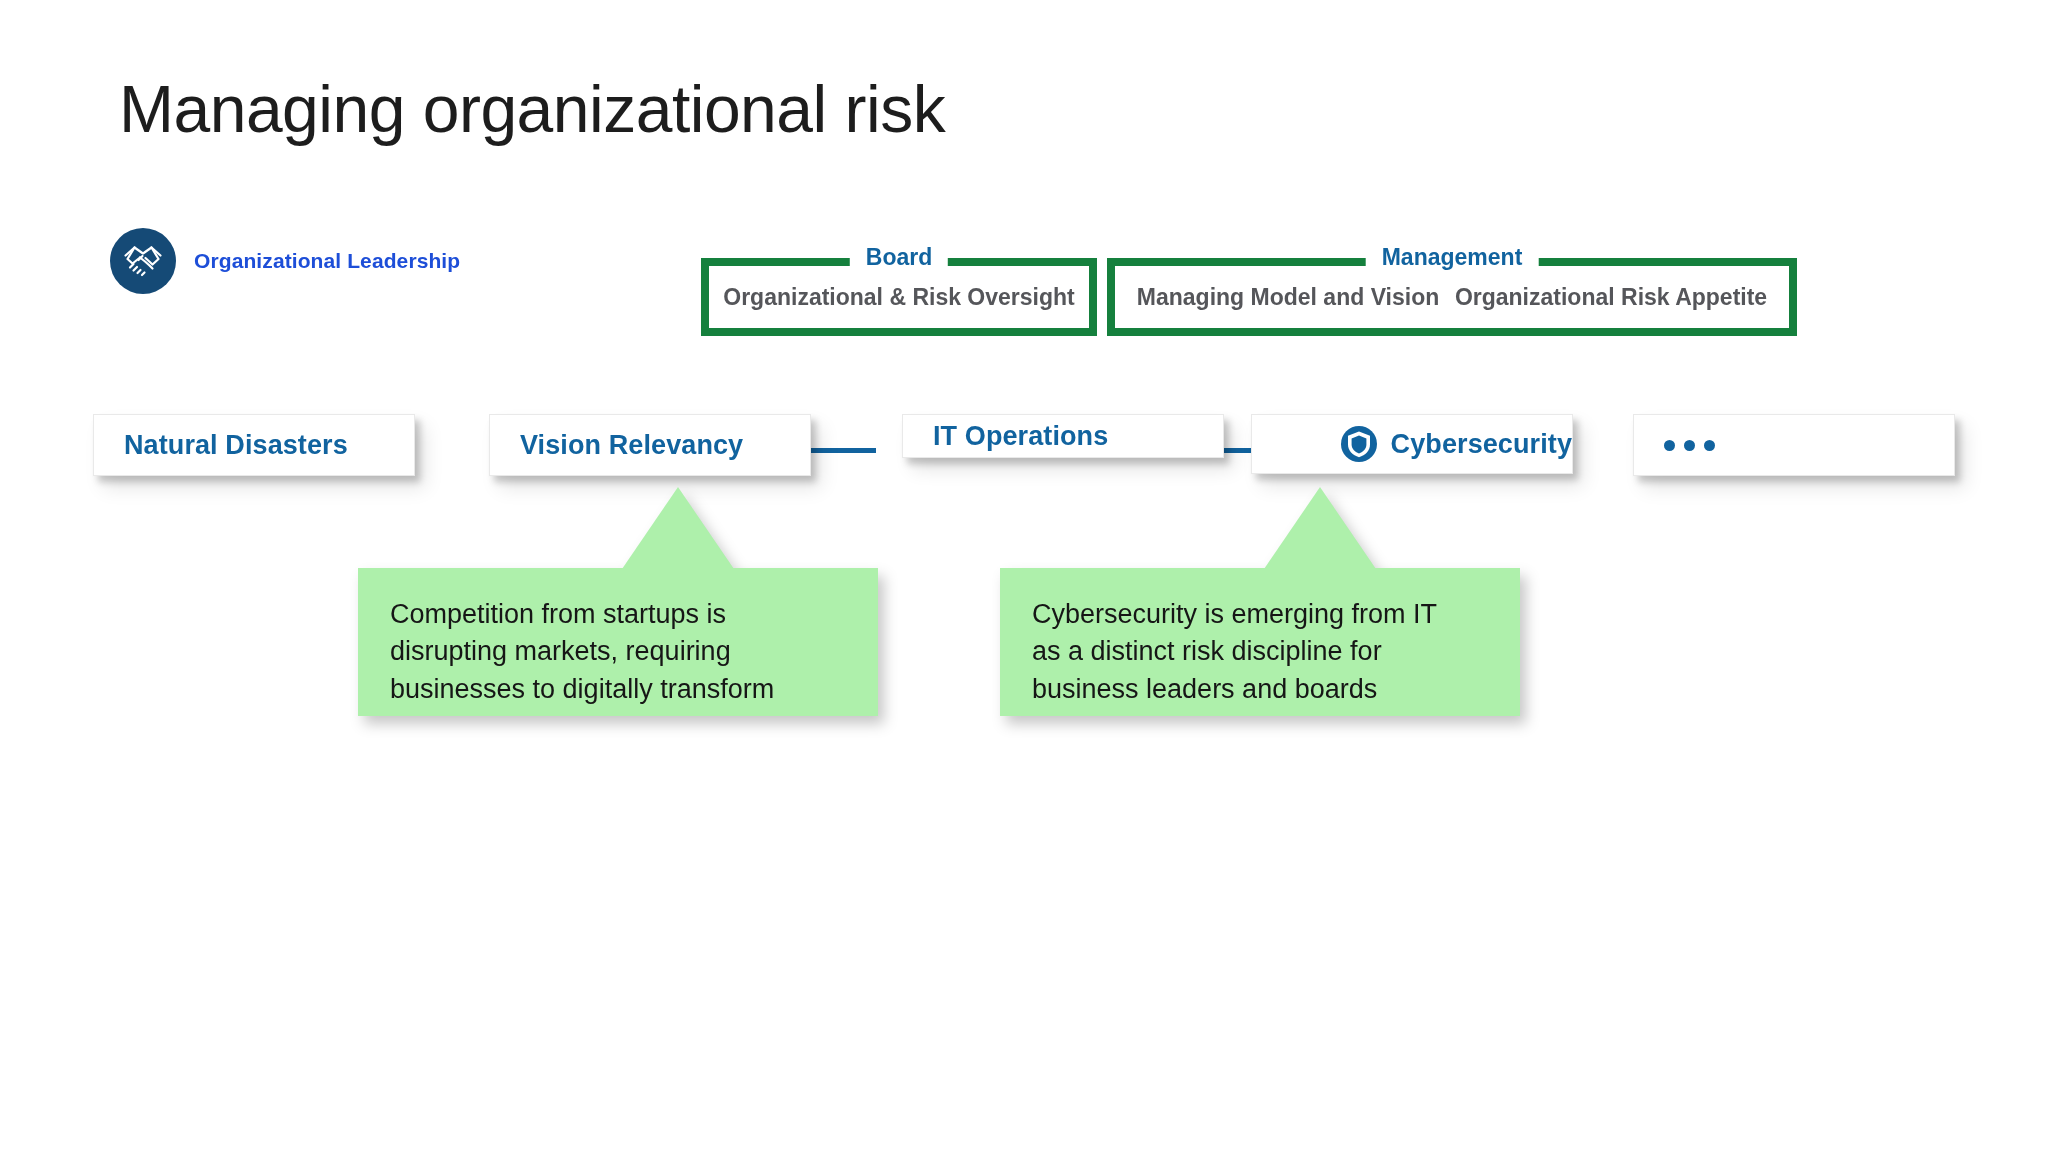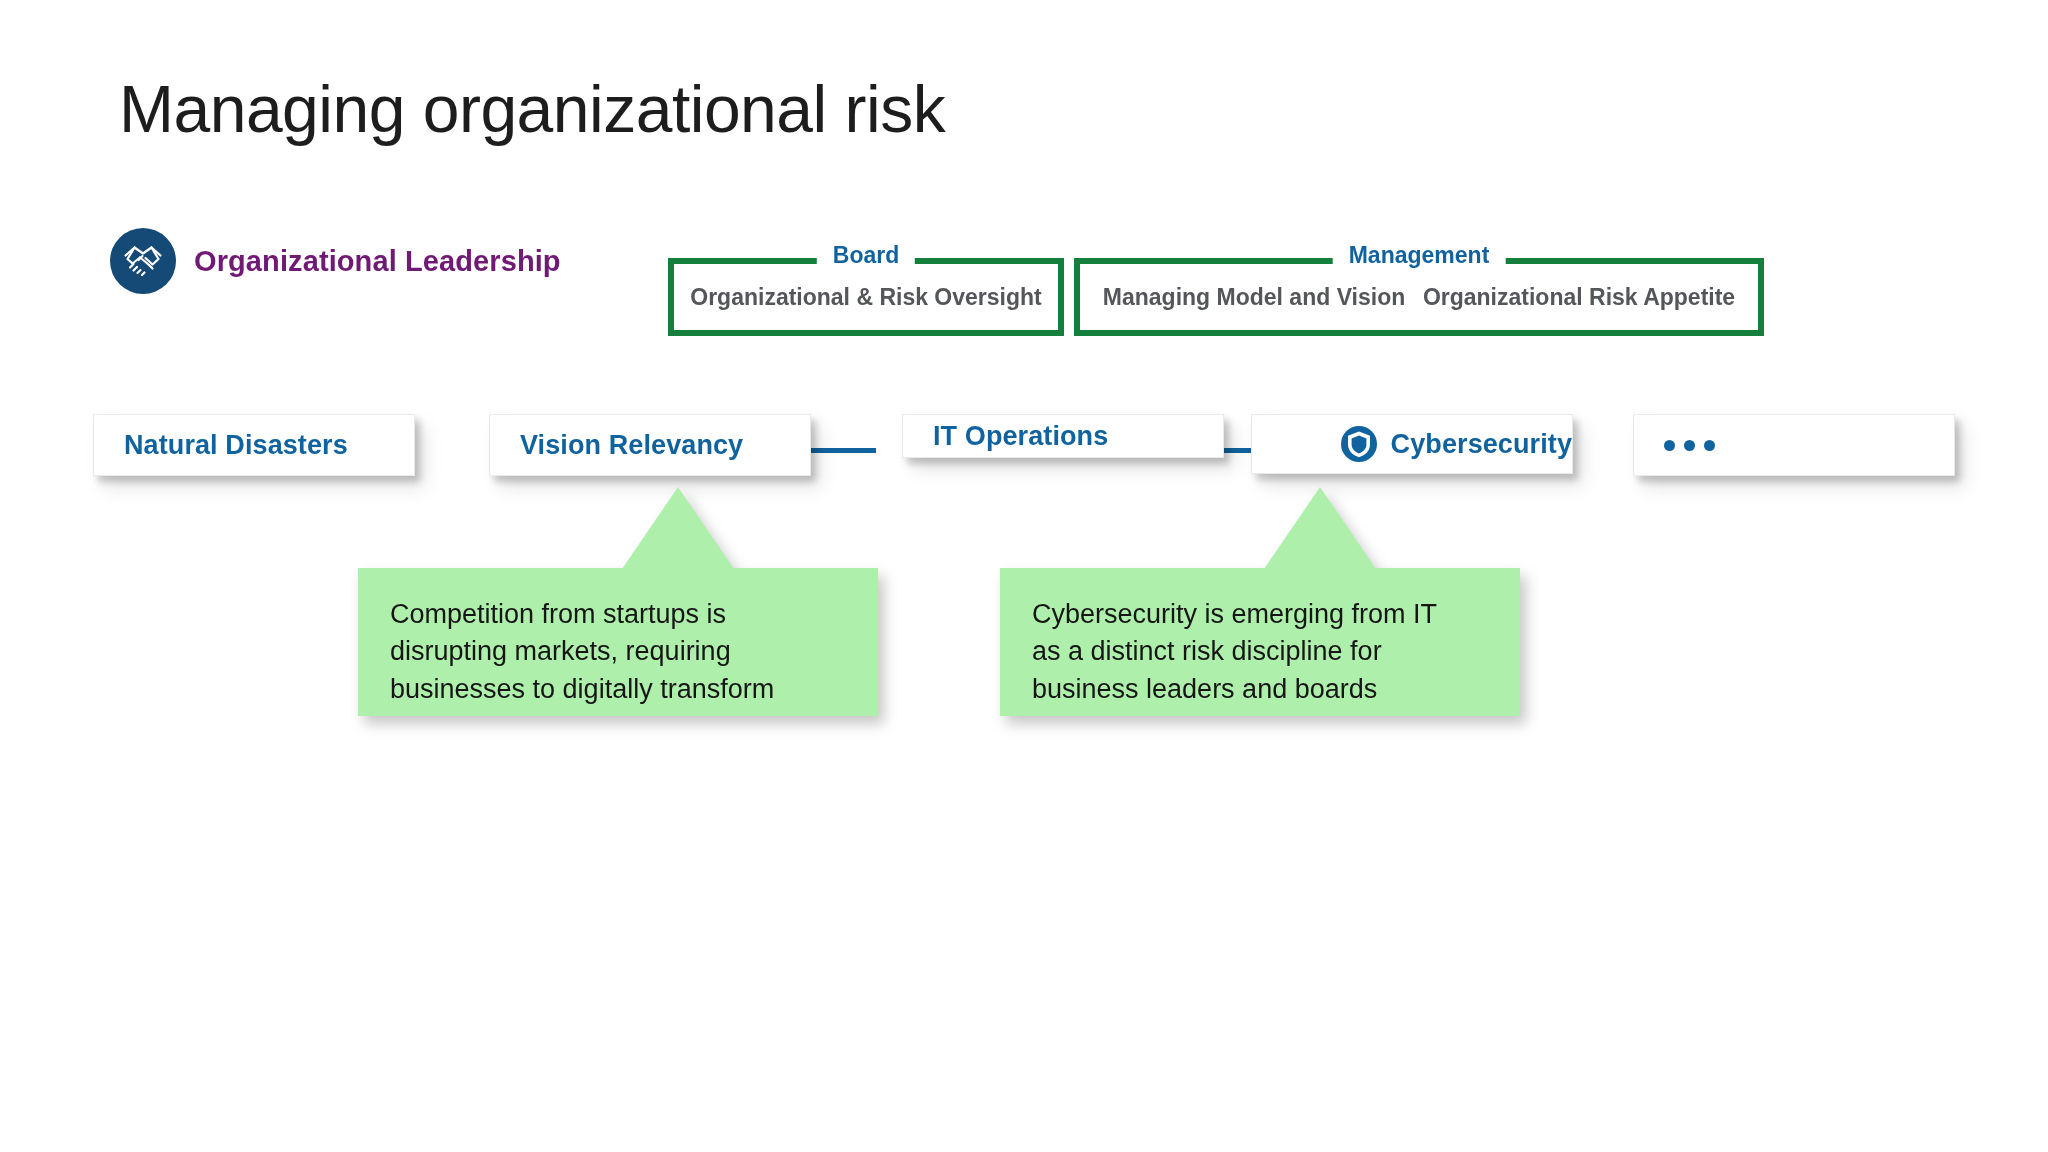--- a/index.html
+++ b/index.html
@@ -50,33 +50,34 @@
     height: 66px;
     border-radius: 50%;
     background: #154a76;
     display: flex;
     align-items: center;
     justify-content: center;
     flex: 0 0 auto;
   }
   .handshake-badge svg { display: block; }
   .leadership-label {
-    font-size: 29px;
-    font-weight: 700;
-    color: #701a75;
+    font-size: 21px;
+    font-weight: 700;
+    color: #1d4ed8;
     white-space: nowrap;
     letter-spacing: 0.1px;
   }
 
   
   .gov-box {
     position: absolute;
     box-sizing: border-box;
-    border: 6px solid #15803d;
-    background: #ffffff;
+    border: 8px solid #15803d;
+    background: #ffffff;
+    margin-left: 33px;
   }
   .gov-legend {
     position: absolute;
     top: -20px;
     left: 50%;
     transform: translateX(-50%);
     background: #ffffff;
     padding: 0 16px;
     font-size: 23px;
     font-weight: 700;

